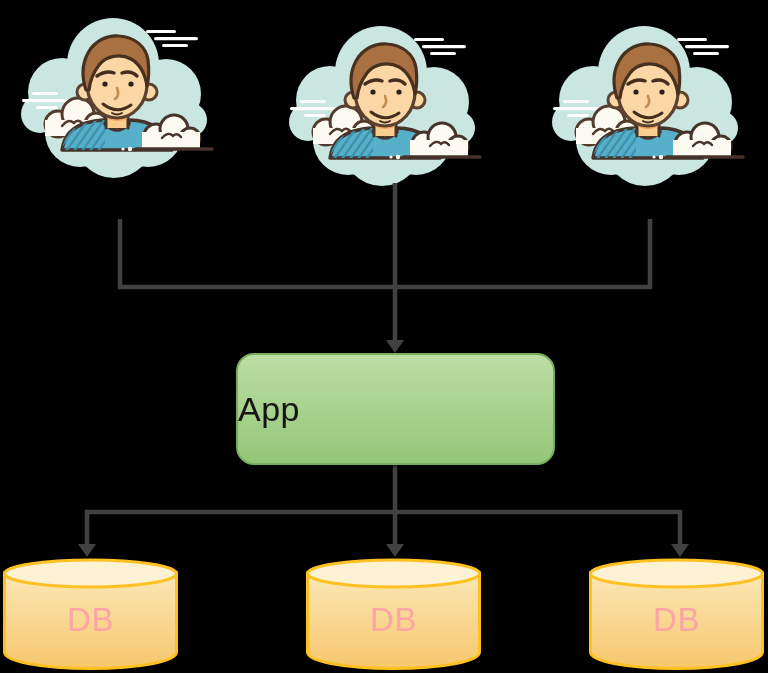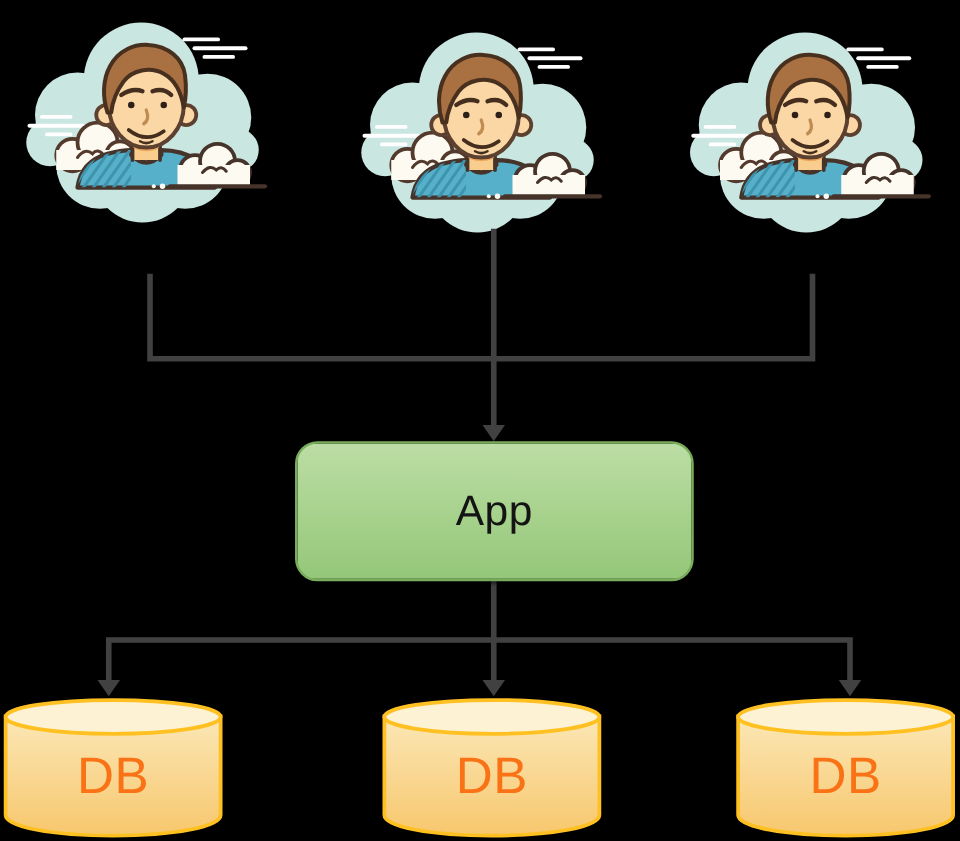--- a/index.html
+++ b/index.html
@@ -6,33 +6,33 @@
   #canvas{
     position:relative;width:768px;height:673px;background:#000000;
     overflow:hidden;font-family:"Liberation Sans",sans-serif;
   }
   svg{display:block;}
   
   .app-node{
     position:absolute;left:236px;top:353px;width:319px;height:112px;
     box-sizing:border-box;border:2px solid #79ad5c;border-radius:18px;
     background:linear-gradient(180deg,#bcdda5 0%,#a6d18b 55%,#94c779 100%);
-    display:flex;align-items:center;justify-content:center;
+    display:flex;align-items:center;justify-content:flex-start;
     box-shadow:0 2px 3px rgba(0,0,0,.55);
   }
   .app-node .label{
     font-size:34px;color:#141414;letter-spacing:.5px;line-height:1;
   }
   
   .db-node{position:absolute;width:177px;height:114px;top:557px;}
   .db-node .label{
     position:absolute;left:0;top:0;width:100%;height:100%;
     display:flex;align-items:center;justify-content:center;
     padding-top:12px;box-sizing:border-box;
-    font-size:41px;color:#f97316;letter-spacing:.5px;
+    font-size:33px;color:#fca5a5;letter-spacing:.5px;
   }
   .db-1{left:2px;} .db-2{left:305px;} .db-3{left:588px;}
   
   .avatar{position:absolute;width:200px;height:172px;}
   .avatar-1{left:20px;top:8px;}
   .avatar-2{left:288px;top:16px;}
   .avatar-3{left:551px;top:16px;}
   #connectors{position:absolute;left:0;top:0;}
 </style>
 </head>

